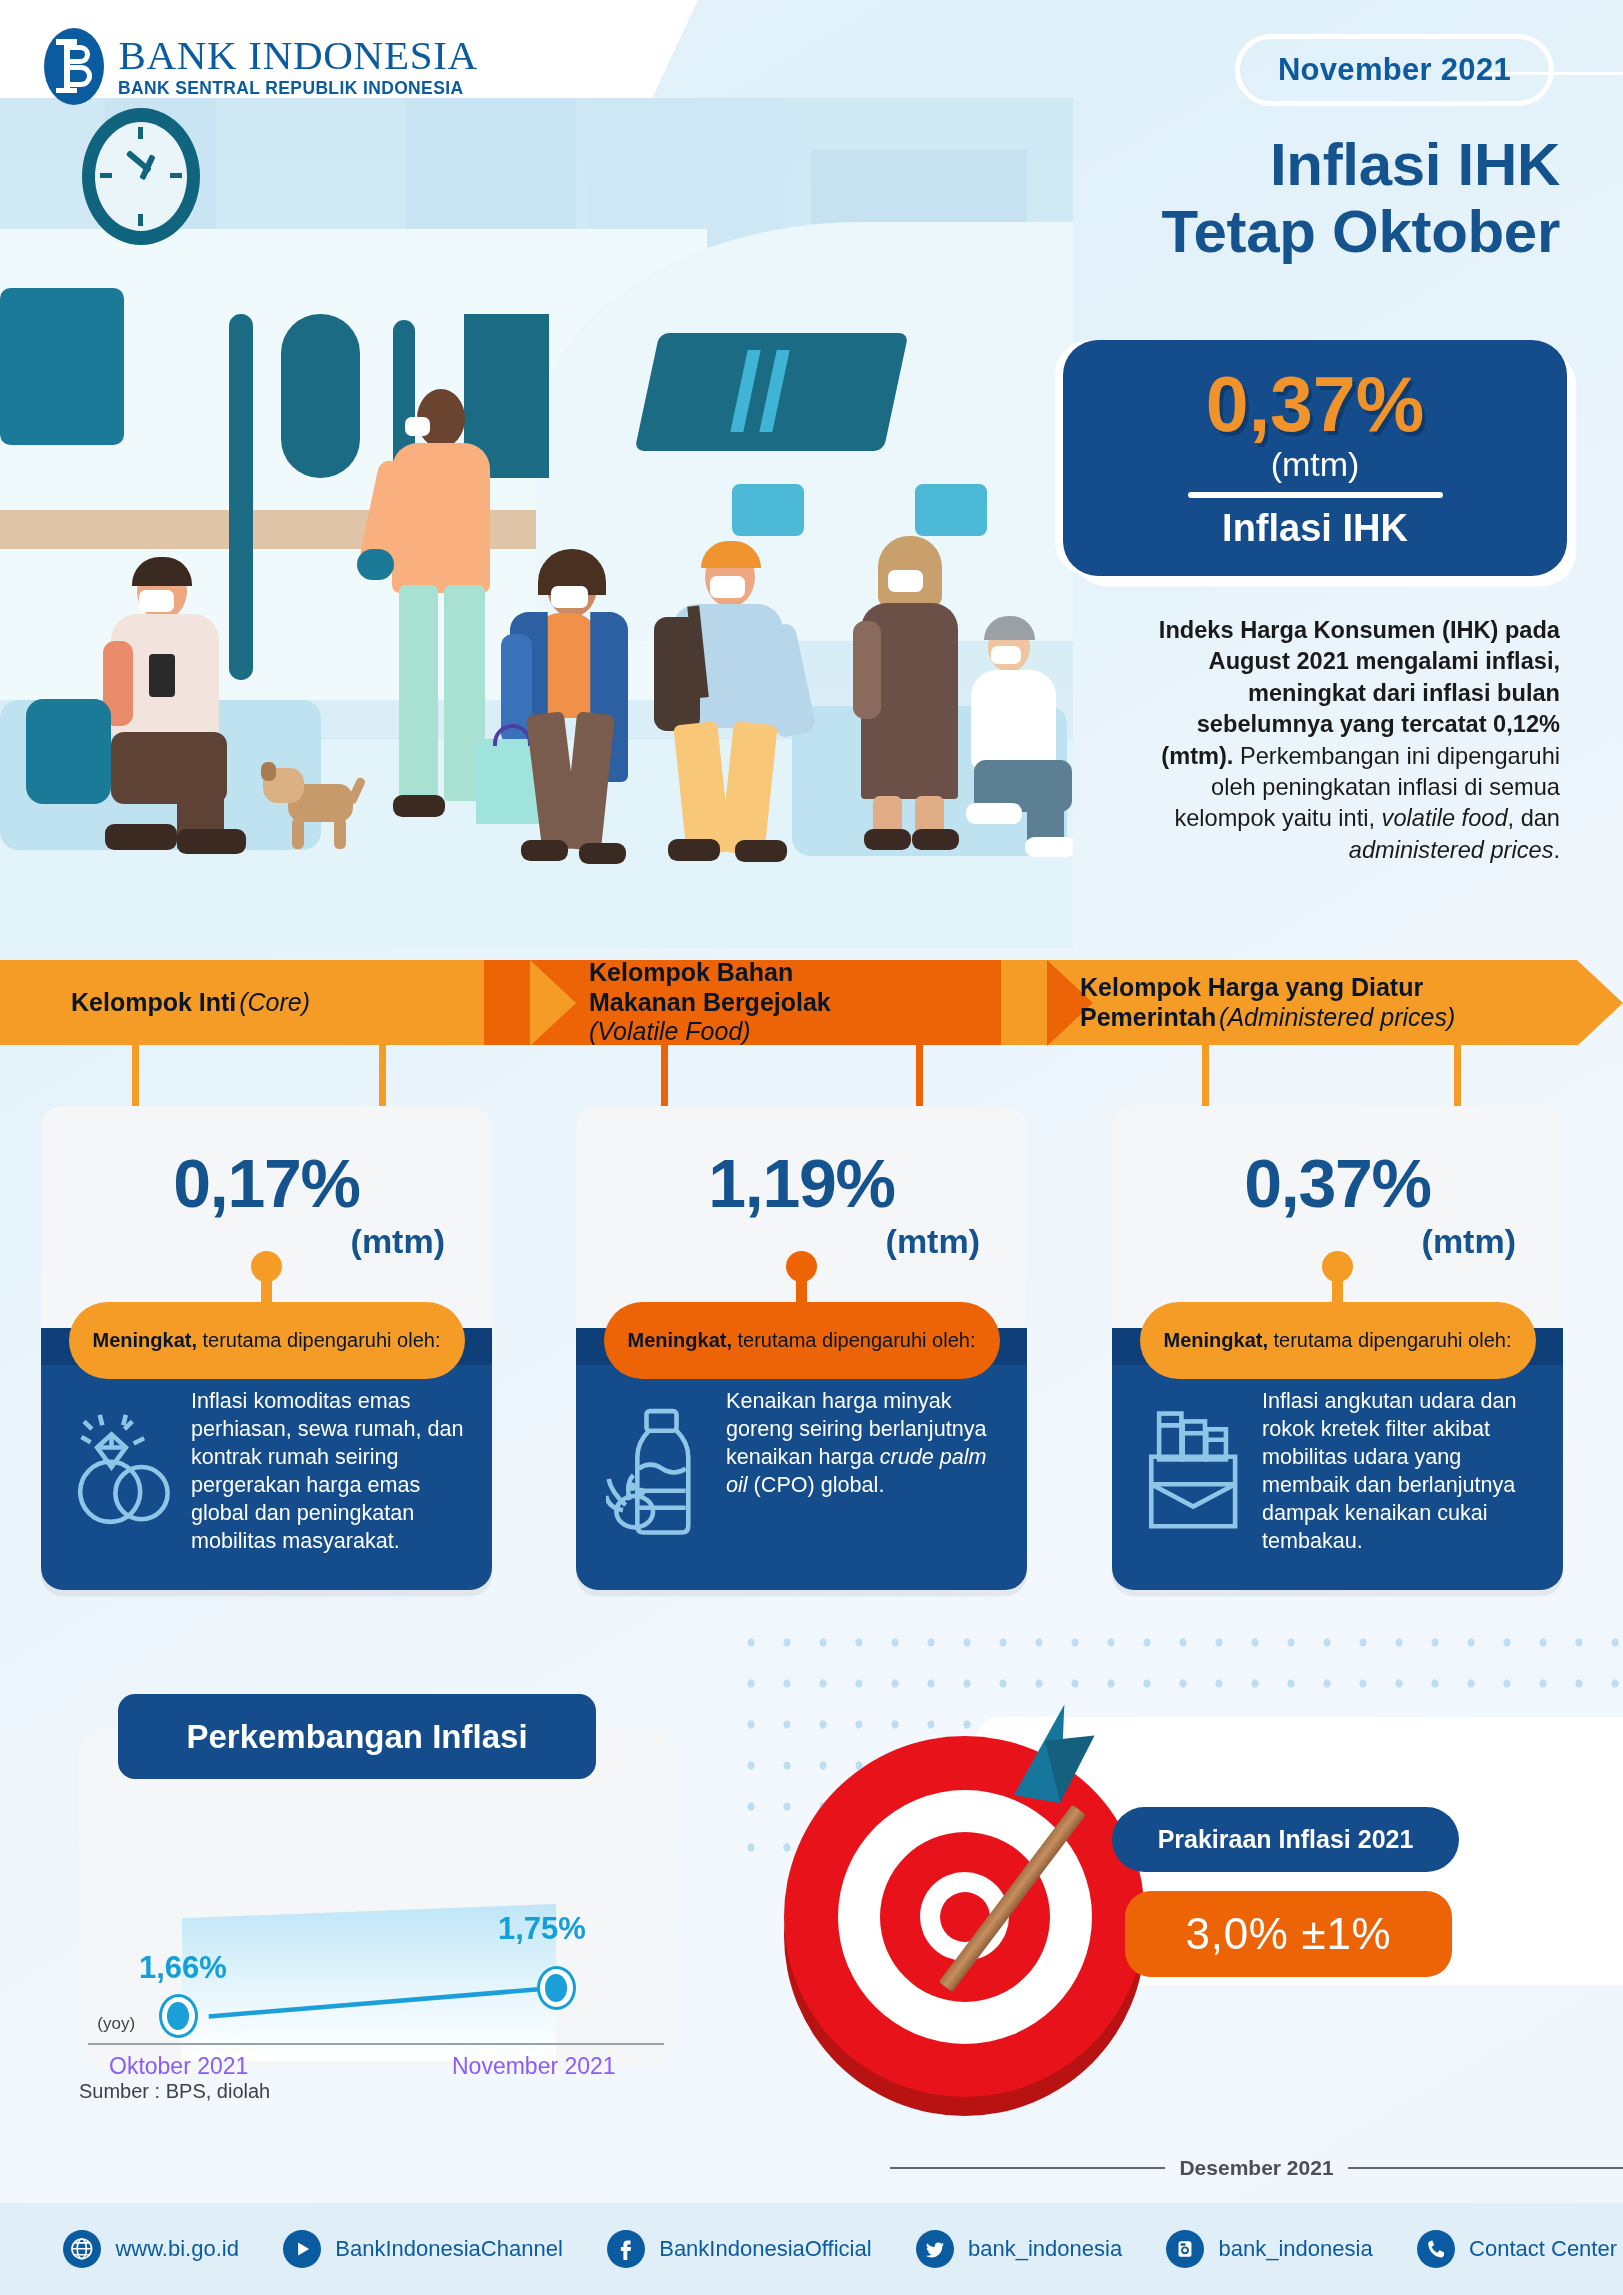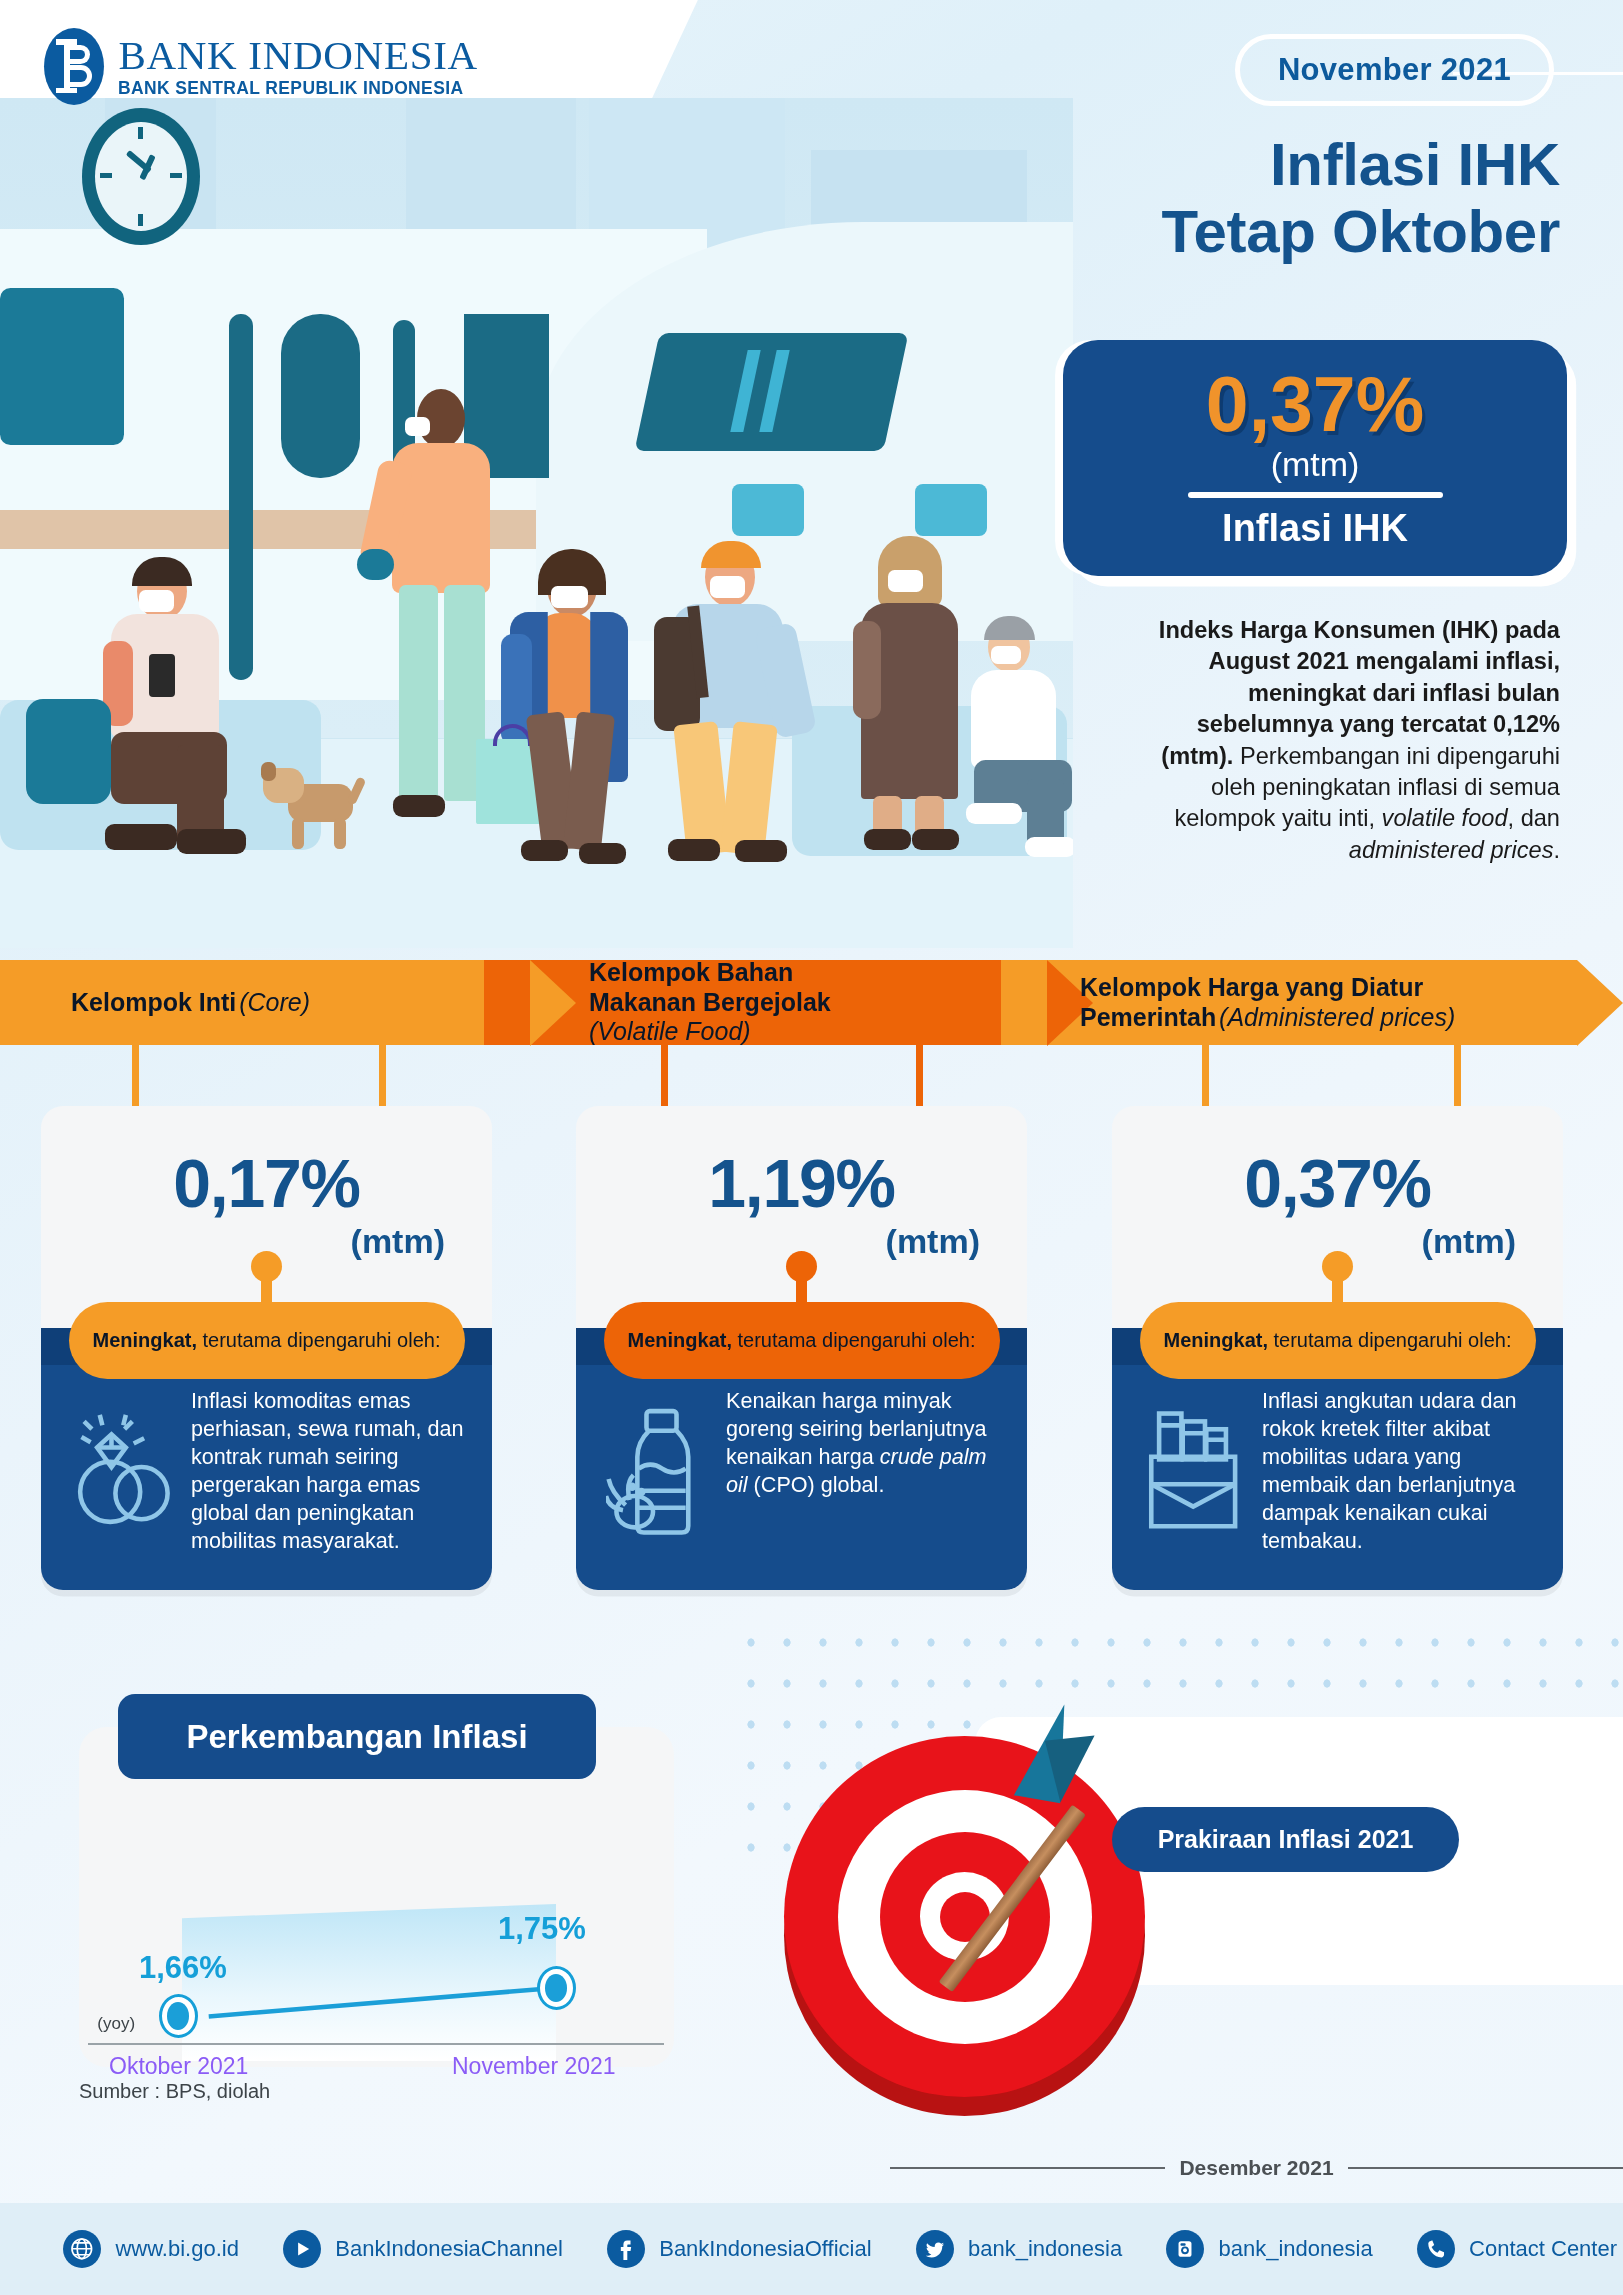--- a/index.html
+++ b/index.html
@@ -604,20 +604,21 @@
     <div class="t-r" style="left:63px;top:63px;width:254px;height:254px;background:#ffffff;"></div>
     <div class="t-r" style="left:105px;top:105px;width:170px;height:170px;background:#e8131a;"></div>
     <div class="t-r" style="left:145px;top:145px;width:89px;height:89px;background:#ffffff;"></div>
     <div class="t-r" style="left:165px;top:165px;width:50px;height:50px;background:#e8131a;"></div>
     <div class="arrow-shaft"></div>
     <div class="arrow-f1"></div>
     <div class="arrow-f2"></div>
   </div>
 
   <div class="fc-title">Prakiraan Inflasi 2021</div>
+  <div class="fc-val">3,0% ±1%</div>
 
   <div class="chart-card">
     <div class="chart-plot">
       <div class="chart-area"></div>
       <svg class="chart-line" width="419" height="183" viewBox="0 0 640 280">
         <line x1="48" y1="172" x2="582" y2="128" stroke="#1b9fd8" stroke-width="7"></line>
       </svg>
       <div class="cdot" style="left:80px;top:188px;">
           <i></i>
         </div>

